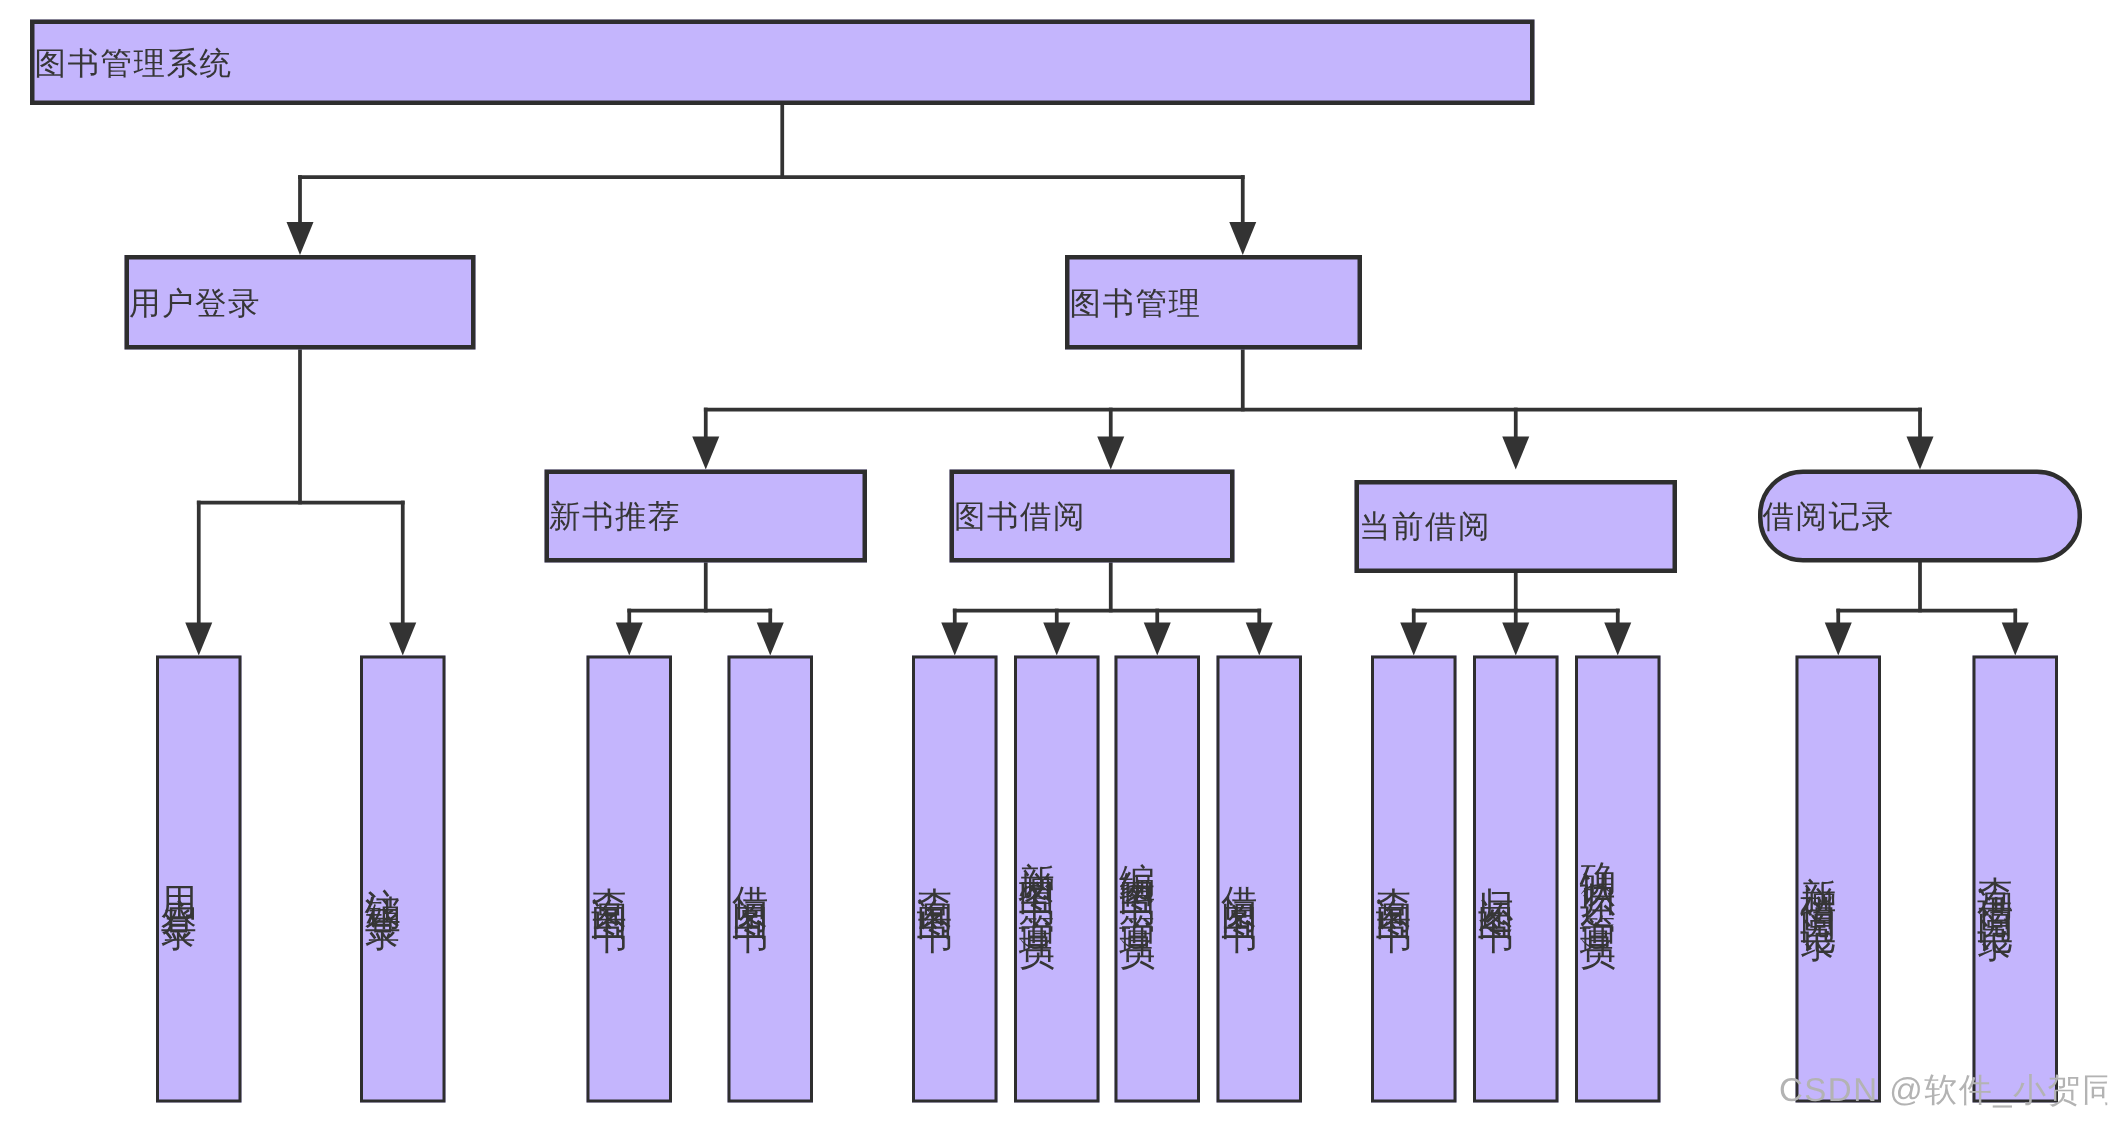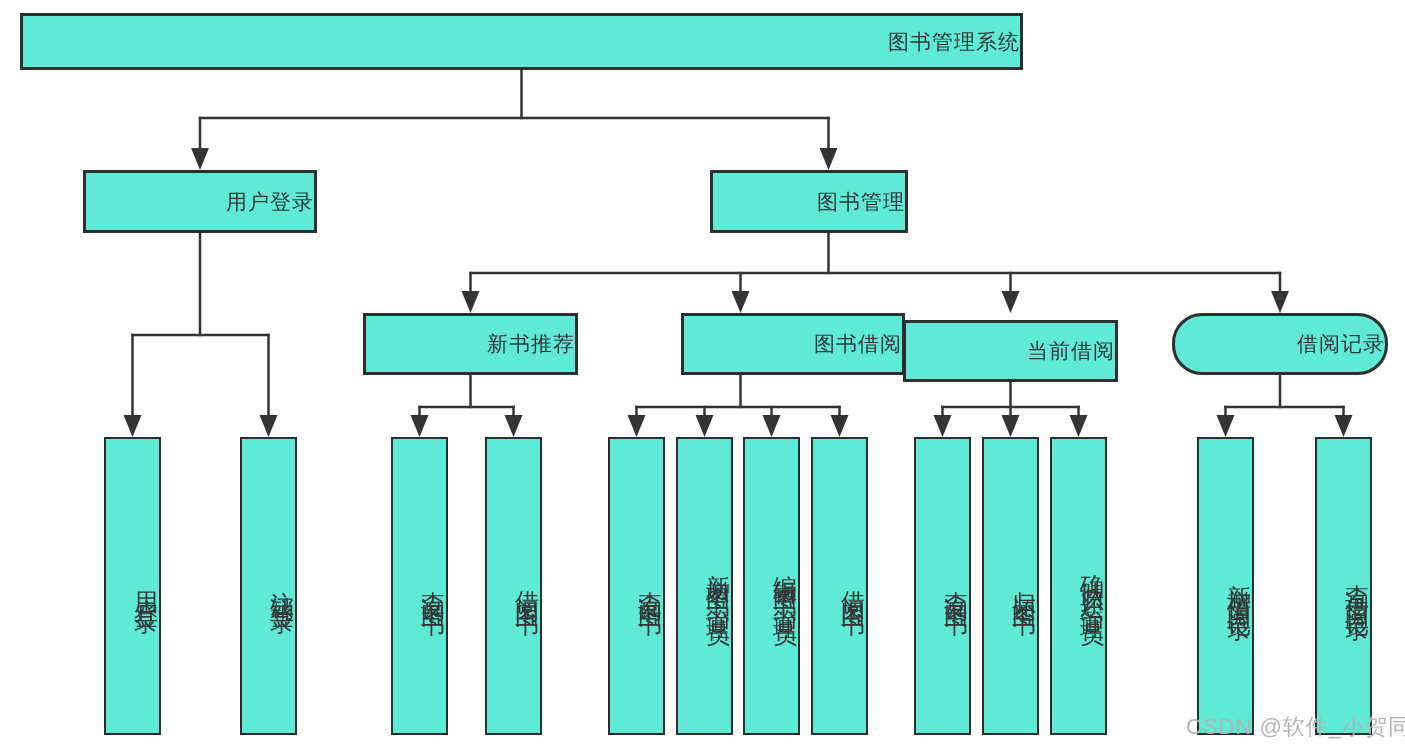--- a/index.html
+++ b/index.html
@@ -12,25 +12,25 @@
     background: #ffffff;
     overflow: hidden;
   }
   #connector-layer {
     position: absolute;
     left: 0; top: 0;
     width: 1405px; height: 747px;
   }
   .node {
     position: absolute;
-    background: #5eead4;
+    background: #c4b5fd;
     border: 3px solid #2e2e2e;
     display: flex;
     align-items: center;
-    justify-content: flex-end;
+    justify-content: flex-start;
     color: #363636;
   }
   .node.h .label {
     font-size: 21px;
     letter-spacing: 1px;
     white-space: nowrap;
   }
   .node.v { border-width: 2.5px; }
   .node.v .label {
     writing-mode: vertical-rl;
@@ -114,21 +114,21 @@
       </div>
       <div class="node h" style="left: 83px; top: 170px; width: 234px; height: 63px; border-color: rgb(46, 46, 46);">
         <span class="label" style="color: rgb(54, 54, 54);">用户登录</span>
       </div>
       <div class="node h" style="left: 710px; top: 170px; width: 198px; height: 63px; border-color: rgb(46, 46, 46);">
         <span class="label" style="color: rgb(54, 54, 54);">图书管理</span>
       </div>
       <div class="node h" style="left: 363px; top: 313px; width: 215px; height: 62px; border-color: rgb(46, 46, 46);">
         <span class="label" style="color: rgb(54, 54, 54);">新书推荐</span>
       </div>
-      <div class="node h" style="left: 633px; top: 313px; width: 224px; height: 62px; border-color: rgb(46, 46, 46); margin-left: 48px;">
+      <div class="node h" style="left: 633px; top: 313px; width: 190px; height: 62px; border-color: rgb(46, 46, 46);">
         <span class="label" style="color: rgb(54, 54, 54);">图书借阅</span>
       </div>
       <div class="node h" style="left: 903px; top: 320px; width: 215px; height: 62px; border-color: rgb(46, 46, 46);">
         <span class="label" style="color: rgb(54, 54, 54);">当前借阅</span>
       </div>
       <div class="node h" style="left: 1172px; top: 313px; width: 216px; height: 62px; border-color: rgb(46, 46, 46); border-radius: 30px;">
         <span class="label" style="color: rgb(54, 54, 54);">借阅记录</span>
       </div>
       <div class="node v" style="left: 104px; top: 437px; width: 57px; height: 298px; border-color: rgb(46, 46, 46);">
         <span class="label" style="color: rgb(54, 54, 54);">用户登录</span>

